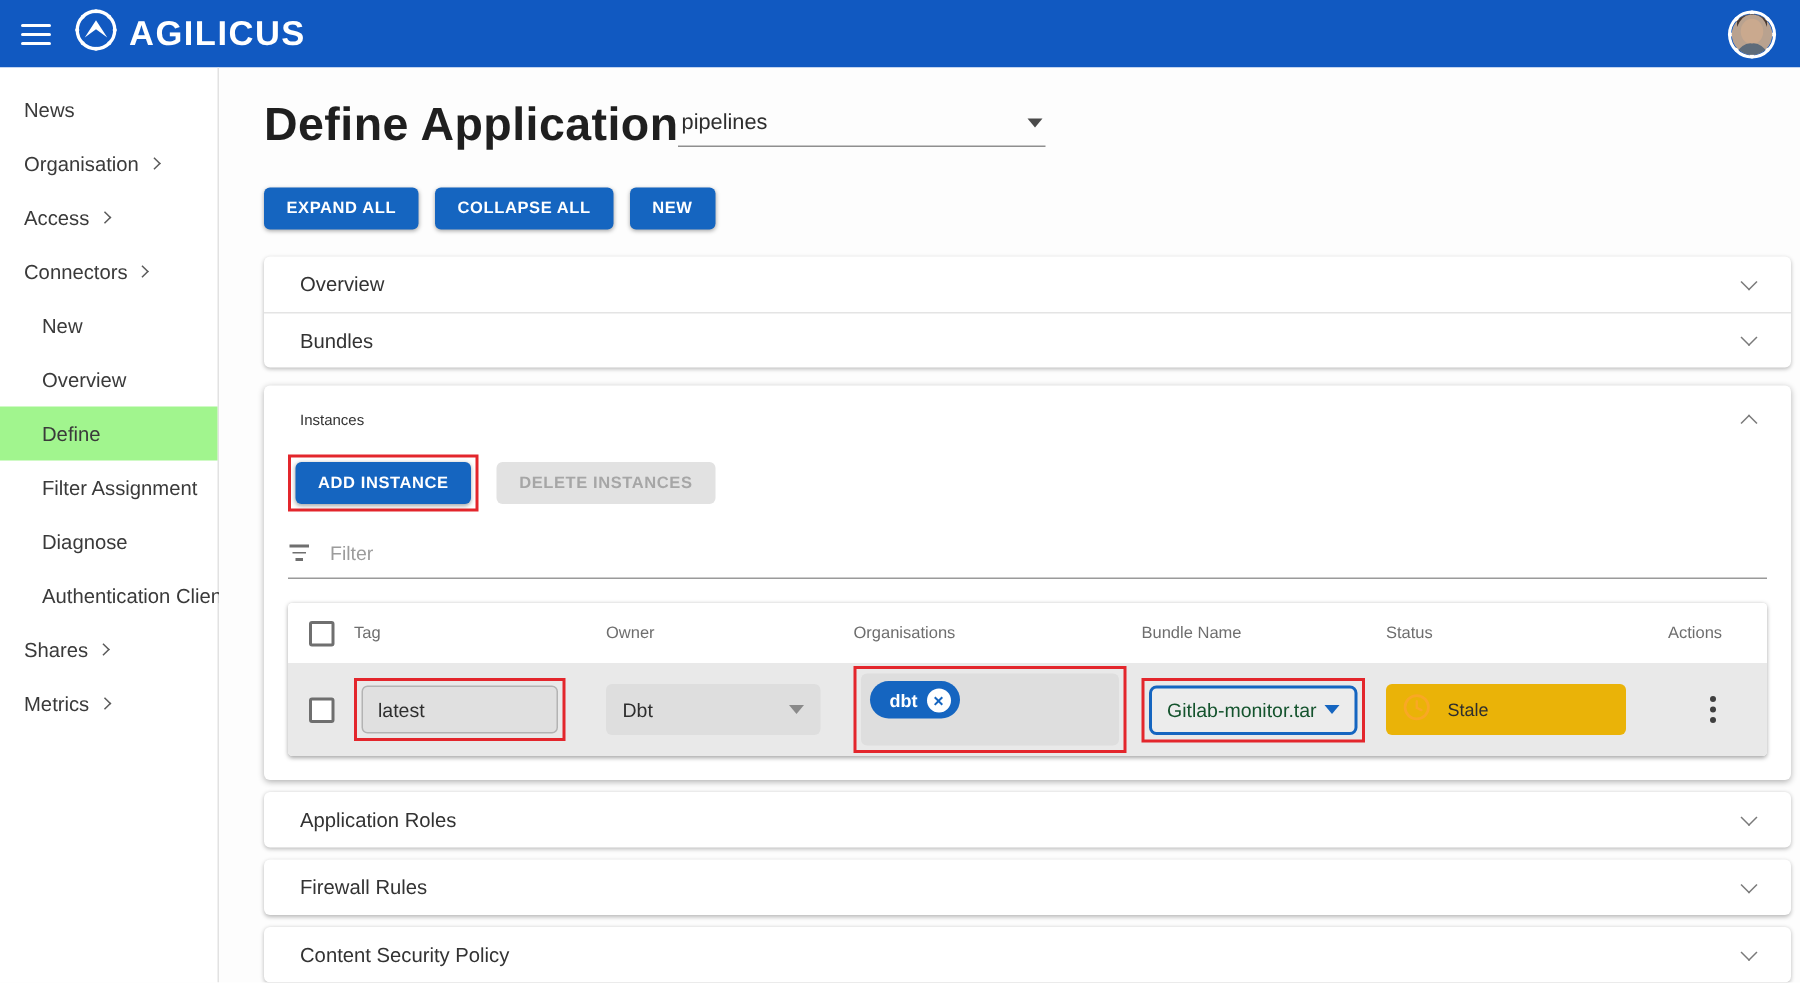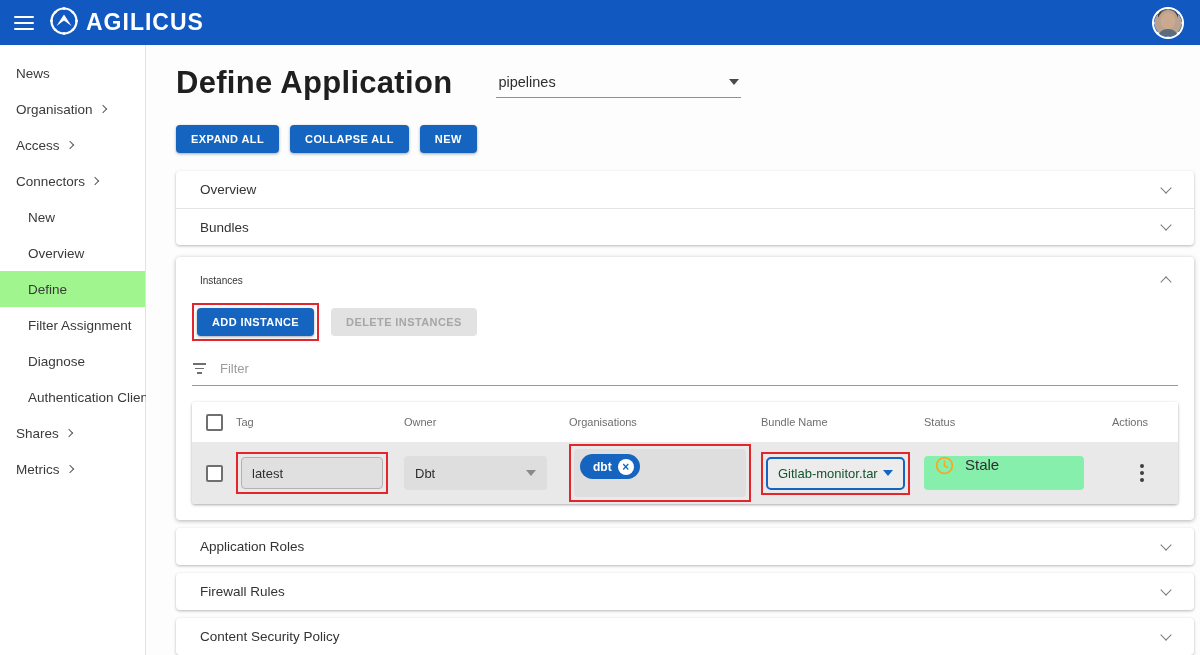--- a/index.html
+++ b/index.html
@@ -20,21 +20,21 @@
   .side-item { height:36px; display:flex; align-items:center; padding:0 8px 0 16px; font-size:13.5px; color:#3a3a3a; cursor:pointer; white-space:nowrap; }
   .side-item.child { padding-left:28px; }
   .side-item.active { background:#a1f58e; }
   .chev { width:6px; height:6px; border-right:1.6px solid #5a5a5a; border-bottom:1.6px solid #5a5a5a; display:inline-block; margin-left:7px; flex-shrink:0; }
   .chev.right { transform:rotate(-45deg); }
   .chev.down  { transform:rotate(45deg); margin-top:-3px; }
 
   .main { flex:1; padding:20px 8px 0 30px; background:#fdfdfd; }
 
   
-  .title-row { display:flex; align-items:flex-end; gap:44px; }
+  .title-row { display:flex; align-items:flex-end; }
   .page-title { font-size:31px; font-weight:bold; color:#1f1f1f; letter-spacing:.3px; }
   .app-select { width:245px; border-bottom:1px solid #8f8f8f; display:flex; align-items:center; justify-content:space-between; padding:0 2px 7px 2px; margin-bottom:3px; font-size:14.5px; color:#2e2e2e; cursor:pointer; }
   .caret { width:0; height:0; border-left:5px solid transparent; border-right:5px solid transparent; border-top:6px solid #4a4a4a; }
   .caret.blue { border-top-color:#1565c0; }
   .caret.gray { border-top-color:#8a8a8a; }
 
   
   .toolbar { margin-top:24px; display:flex; gap:11px; }
   .btn { background:#1565c0; color:#fff; border:none; border-radius:4px; font-family:inherit;
          font-size:11px; font-weight:bold; letter-spacing:.4px; padding:8px 15px;
@@ -68,27 +68,27 @@
   .trow { display:flex; align-items:center; height:62px; background:#e9e9e9; }
   .c-check { width:44px; display:flex; justify-content:center; flex-shrink:0; }
   .c-tag { width:168px; flex-shrink:0; }
   .c-owner { width:165px; flex-shrink:0; }
   .c-org { width:192px; flex-shrink:0; }
   .c-bundle { width:163px; flex-shrink:0; }
   .c-status { width:188px; flex-shrink:0; }
   .c-actions { flex:1; display:flex; justify-content:flex-end; padding-right:30px; }
   .cbx { width:17px; height:17px; border:2px solid #6f6f6f; border-radius:2px; background:#fff; cursor:pointer; }
 
-  .input-box { background:#e0e0e0; border:1px solid #b3b3b3; border-radius:4px; height:32px; width:142px; padding:0 10px; font-size:13px; color:#2e2e2e; font-family:inherit; outline:none; }
+  .input-box { background:#e0e0e0; border:1px solid #b3b3b3; border-radius:4px; height:32px; width:131px; padding:0 10px; font-size:13px; color:#2e2e2e; font-family:inherit; outline:none; }
   .select-box { background:#dedede; border-radius:4px; height:34px; width:143px; display:flex; align-items:center; justify-content:space-between; padding:0 11px; font-size:13px; color:#2e2e2e; cursor:pointer; }
   .org-box { background:#dedede; border-radius:4px; height:48px; width:172px; padding:5px 6px; }
   .chip { background:#1565c0; color:#fff; border-radius:13px; height:25px; display:inline-flex; align-items:center; gap:6px; padding:0 6px 0 13px; font-size:12px; font-weight:bold; cursor:pointer; }
   .chip-x { width:16px; height:16px; border-radius:50%; background:#fff; color:#1565c0; display:flex; align-items:center; justify-content:center; font-size:12px; font-weight:bold; line-height:1; cursor:pointer; }
   .bundle-box { background:#ececec; border:2px solid #1565c0; border-radius:5px; height:33px; width:139px; display:flex; align-items:center; justify-content:space-between; padding:0 10px; font-size:13px; color:#14532d; cursor:pointer; }
-  .status-box { background:#86efac; border-radius:4px; height:34px; width:160px; display:flex; align-items:flex-start; gap:11px; padding:0 11px; font-size:15px; color:#2e2e2e; }
+  .status-box { background:#eab308; border-radius:4px; height:34px; width:160px; display:flex; align-items:center; gap:11px; padding:0 11px; font-size:12px; color:#2e2e2e; }
   .kebab { display:flex; flex-direction:column; gap:3px; cursor:pointer; padding:4px; }
   .kebab i { width:4px; height:4px; border-radius:50%; background:#3f3f3f; display:block; }
 </style>
 </head>
 <body>
 
 <header class="topbar">
   <div class="hamburger">
       <span></span>
       <span></span>

